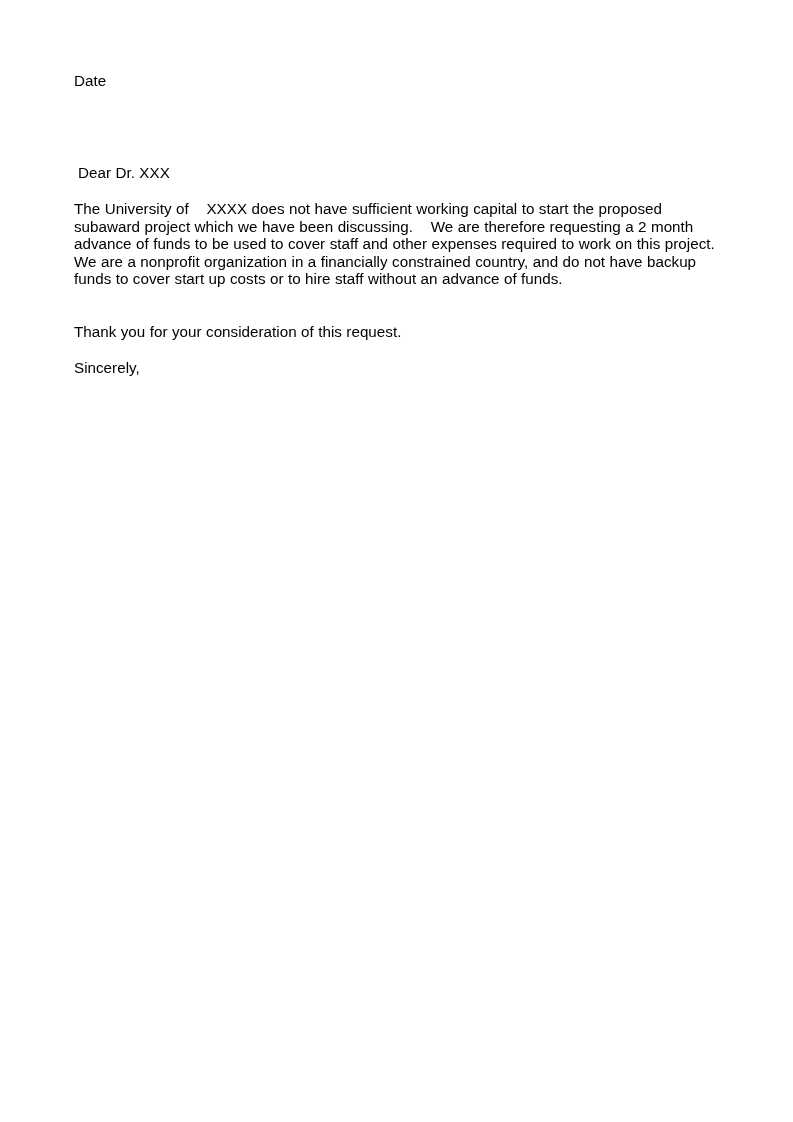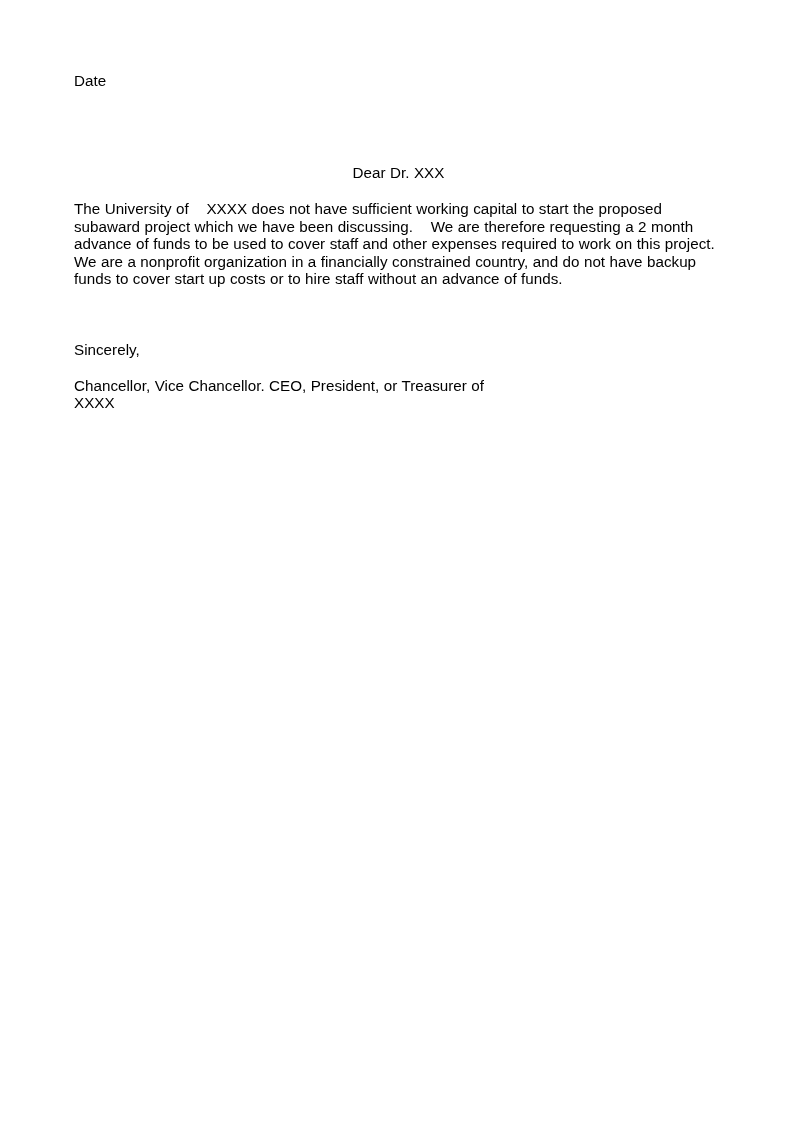--- a/index.html
+++ b/index.html
@@ -42,21 +42,20 @@
     white-space: pre-wrap;
     word-spacing: 0.2px;
   }
   .gap-after-date { height: 20.5px; }
   .gap-after-to   { height: 54px; }
   .gap-after-dear { height: 19px; }
   .gap-para       { height: 18px; }
 
   .salutation {
     margin-left: 4px;
-    text-align: center;
   }
 
   .signature-name {
     white-space: pre-wrap;
   }
 </style>
 </head>
 <body>
 
 <div class="page">
@@ -74,25 +73,24 @@
 
     <div class="gap-after-dear"></div>
 
     <div class="block paragraph">The University of    XXXX does not have sufficient working capital to start the proposed subaward project which we have been discussing.    We are therefore requesting a 2 month advance of funds to be used to cover staff and other expenses required to work on this project.    We are a nonprofit organization in a financially constrained country, and do not have backup funds to cover start up costs or to hire staff without an advance of funds.</div>
 
     <div class="gap-para"></div>
 
 
     <div class="gap-para"></div>
 
+    <div class="block paragraph">Thank you for your consideration of this request.</div>
 
     <div class="gap-para"></div>
 
     <div class="block closing-line">Sincerely,</div>
 
     <div class="gap-para"></div>
 
-    <div class="block signature-name">Chancellor, Vice Chancellor. CEO, President, or Treasurer of
-XXXX</div>
 
   </div>
 
 </div>
 
 </body></html>

